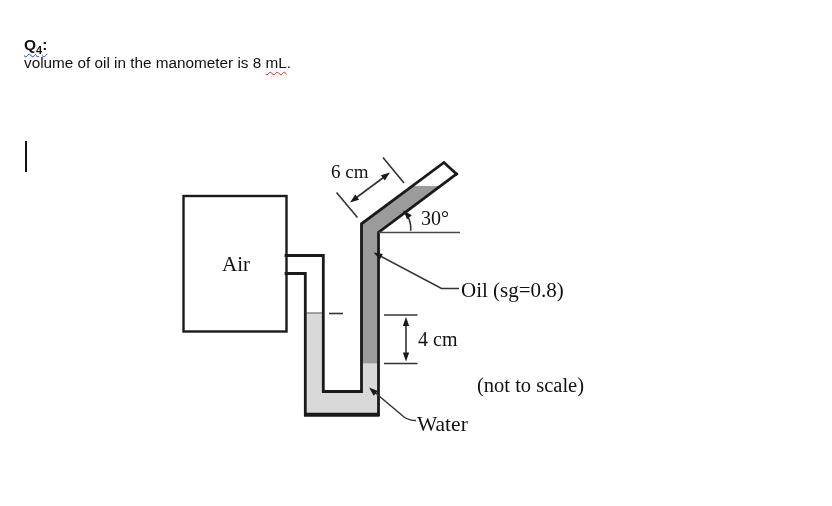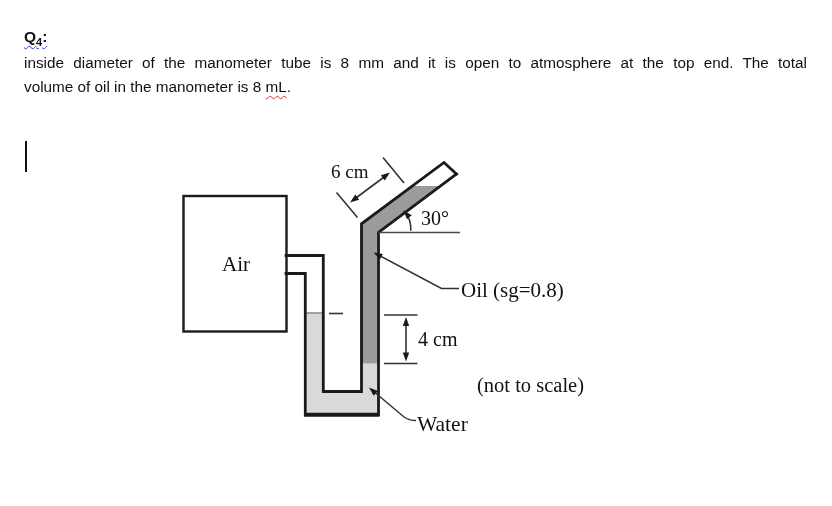--- a/index.html
+++ b/index.html
@@ -1,21 +1,21 @@
 <!DOCTYPE html>
 <html><head>
 <meta charset="utf-8">
 <style>
   html,body{margin:0;padding:0;}
   body{
     width:832px;height:506px;position:relative;background:#ffffff;
     font-family:"Liberation Sans",sans-serif;overflow:hidden;
   }
   .heading{
-    position:absolute;left:24px;top:27px;
+    position:absolute;left:24px;top:35px;
     font-size:15.5px;font-weight:bold;color:#121212;line-height:20px;
   }
   .heading .squig-blue{
     text-decoration:underline;text-decoration-style:wavy;
     text-decoration-color:#2b3fd4;text-decoration-thickness:1.2px;
     text-underline-offset:3px;
   }
   .heading sub{font-size:11px;line-height:0;}
   .para{
     position:absolute;left:24px;top:51px;width:783px;
@@ -35,21 +35,20 @@
   svg text{font-family:"Liberation Serif","DejaVu Serif",serif;fill:#111;}
 </style>
 </head>
 <body>
 
 <div class="heading">
   <span class="squig-blue"><span>Q</span><sub>4</sub><span>:</span></span>
 </div>
 
 <div class="para">
-  <div class="line j">inside diameter of the manometer tube is 8 mm and it is open to atmosphere at the top end. The total</div>
   <div class="line"><span>volume of oil in the manometer is 8 </span><span class="squig-red">mL</span><span>.</span></div>
 </div>
 
 <div class="caret"></div>
 
 <svg class="diagram" width="832" height="506" viewBox="0 0 832 506">
 
   <path d="M 306.5,313 H 322 V 392.5 H 362 V 363.5 H 377.5 V 413.5 H 306.5 Z" fill="#d9d9d9"></path>
   <path d="M 362,363.5 V 224.5 L 413,186 H 440 L 377.5,233 V 363.5 Z" fill="#9b9b9b"></path>
   <line x1="306.5" y1="313" x2="322" y2="313" stroke="#8f8f8f" stroke-width="1.6"></line>

